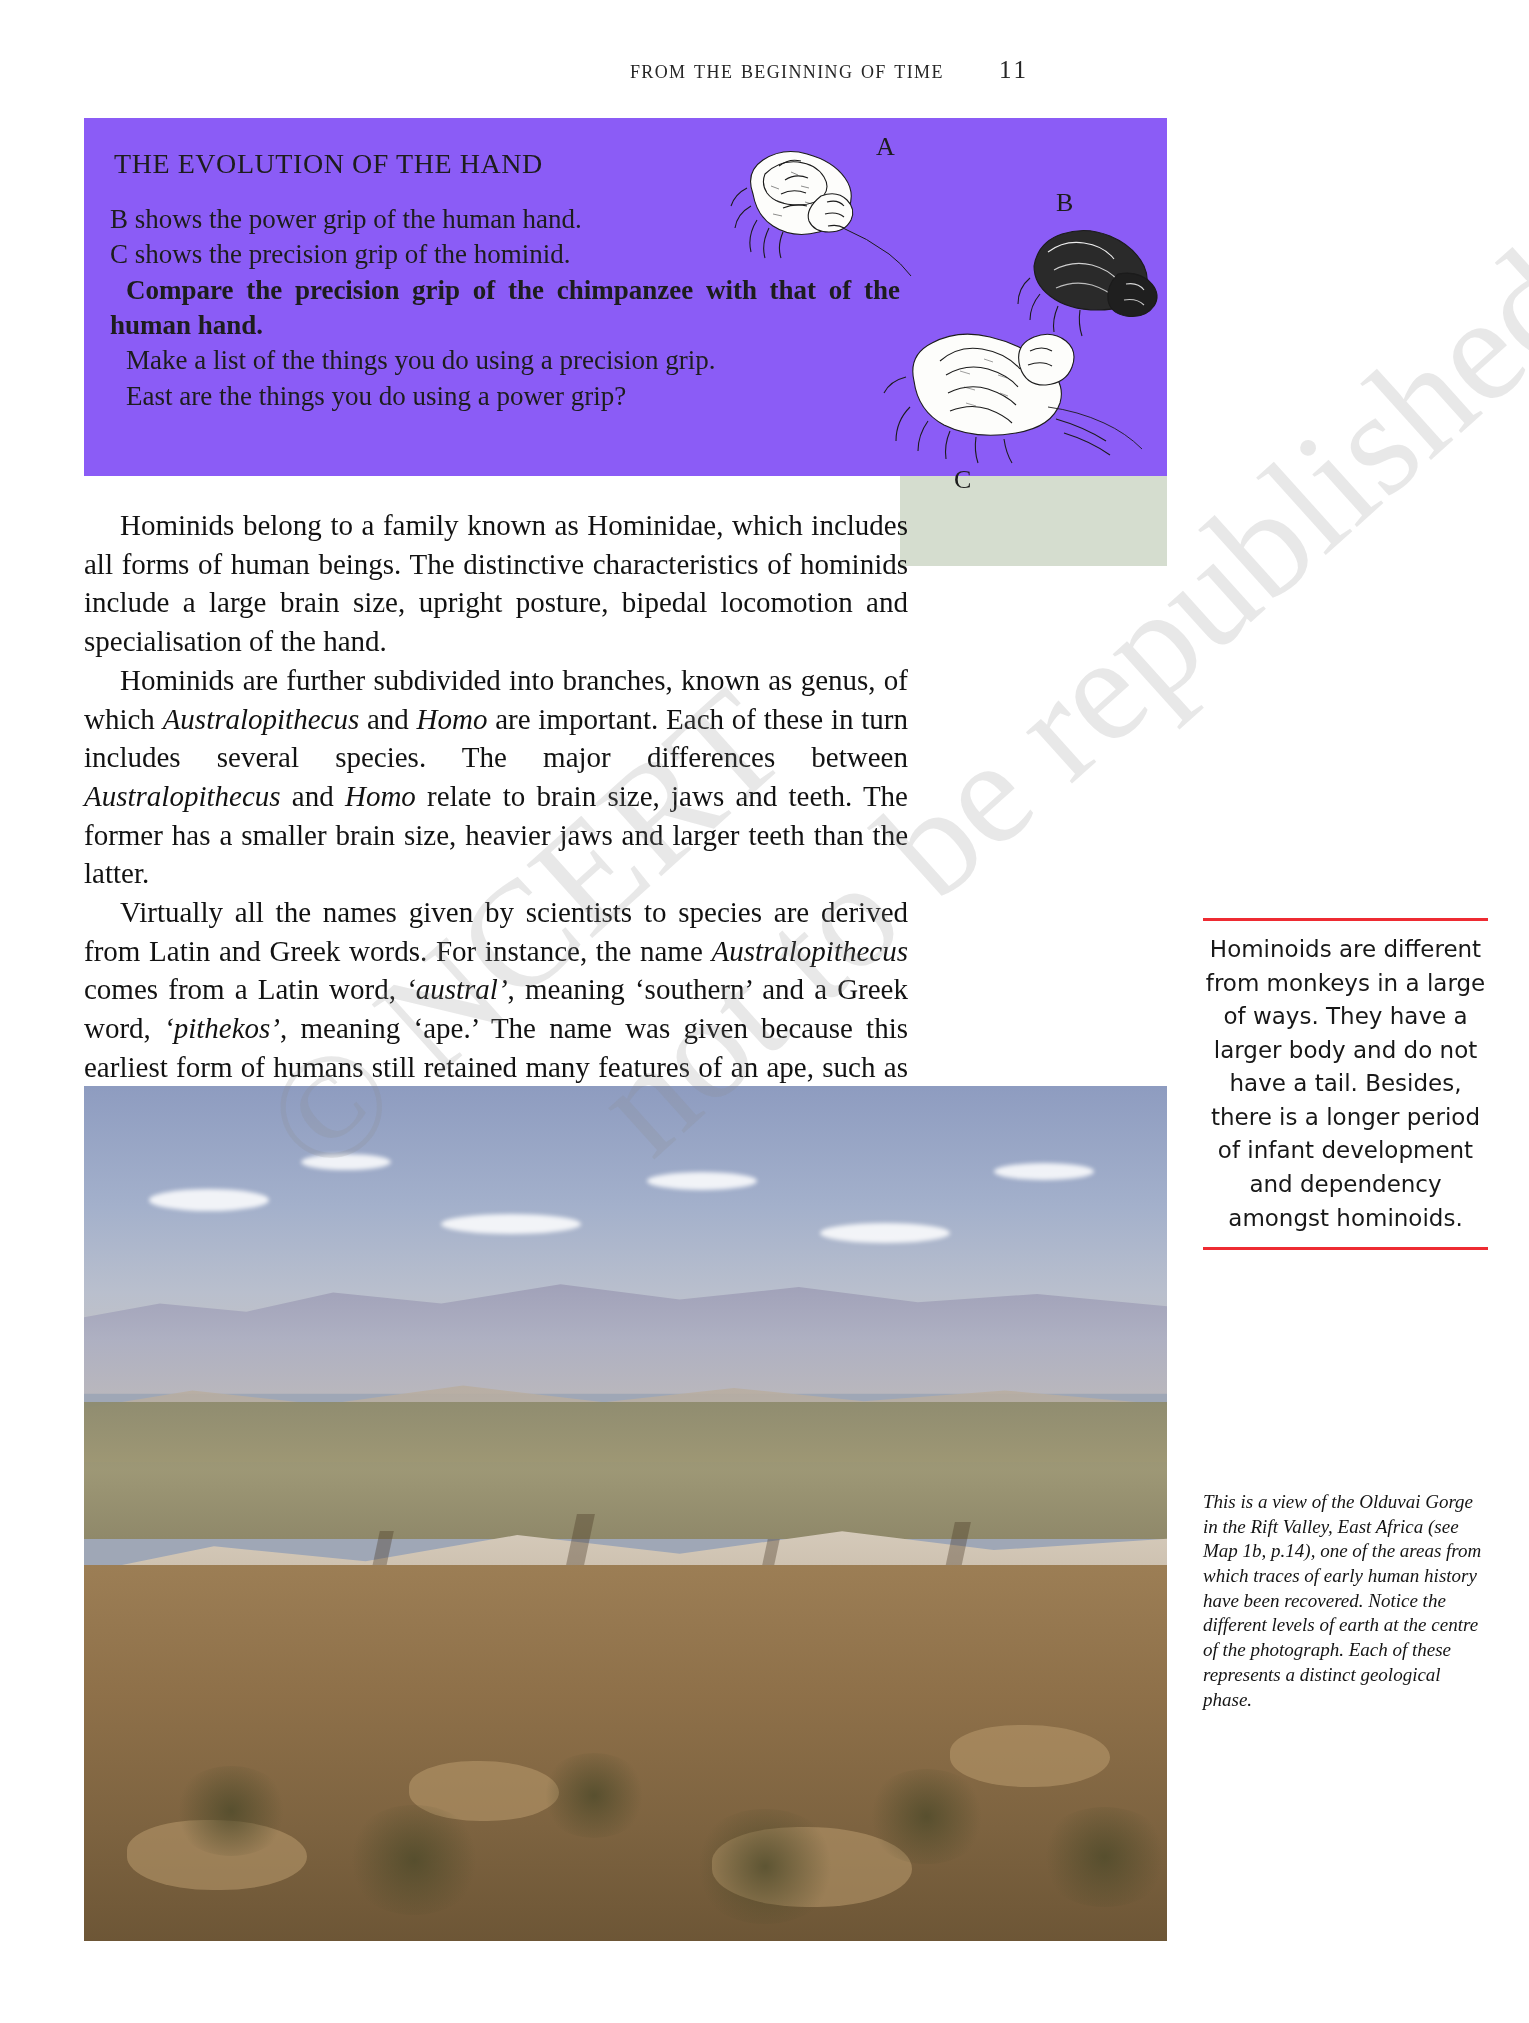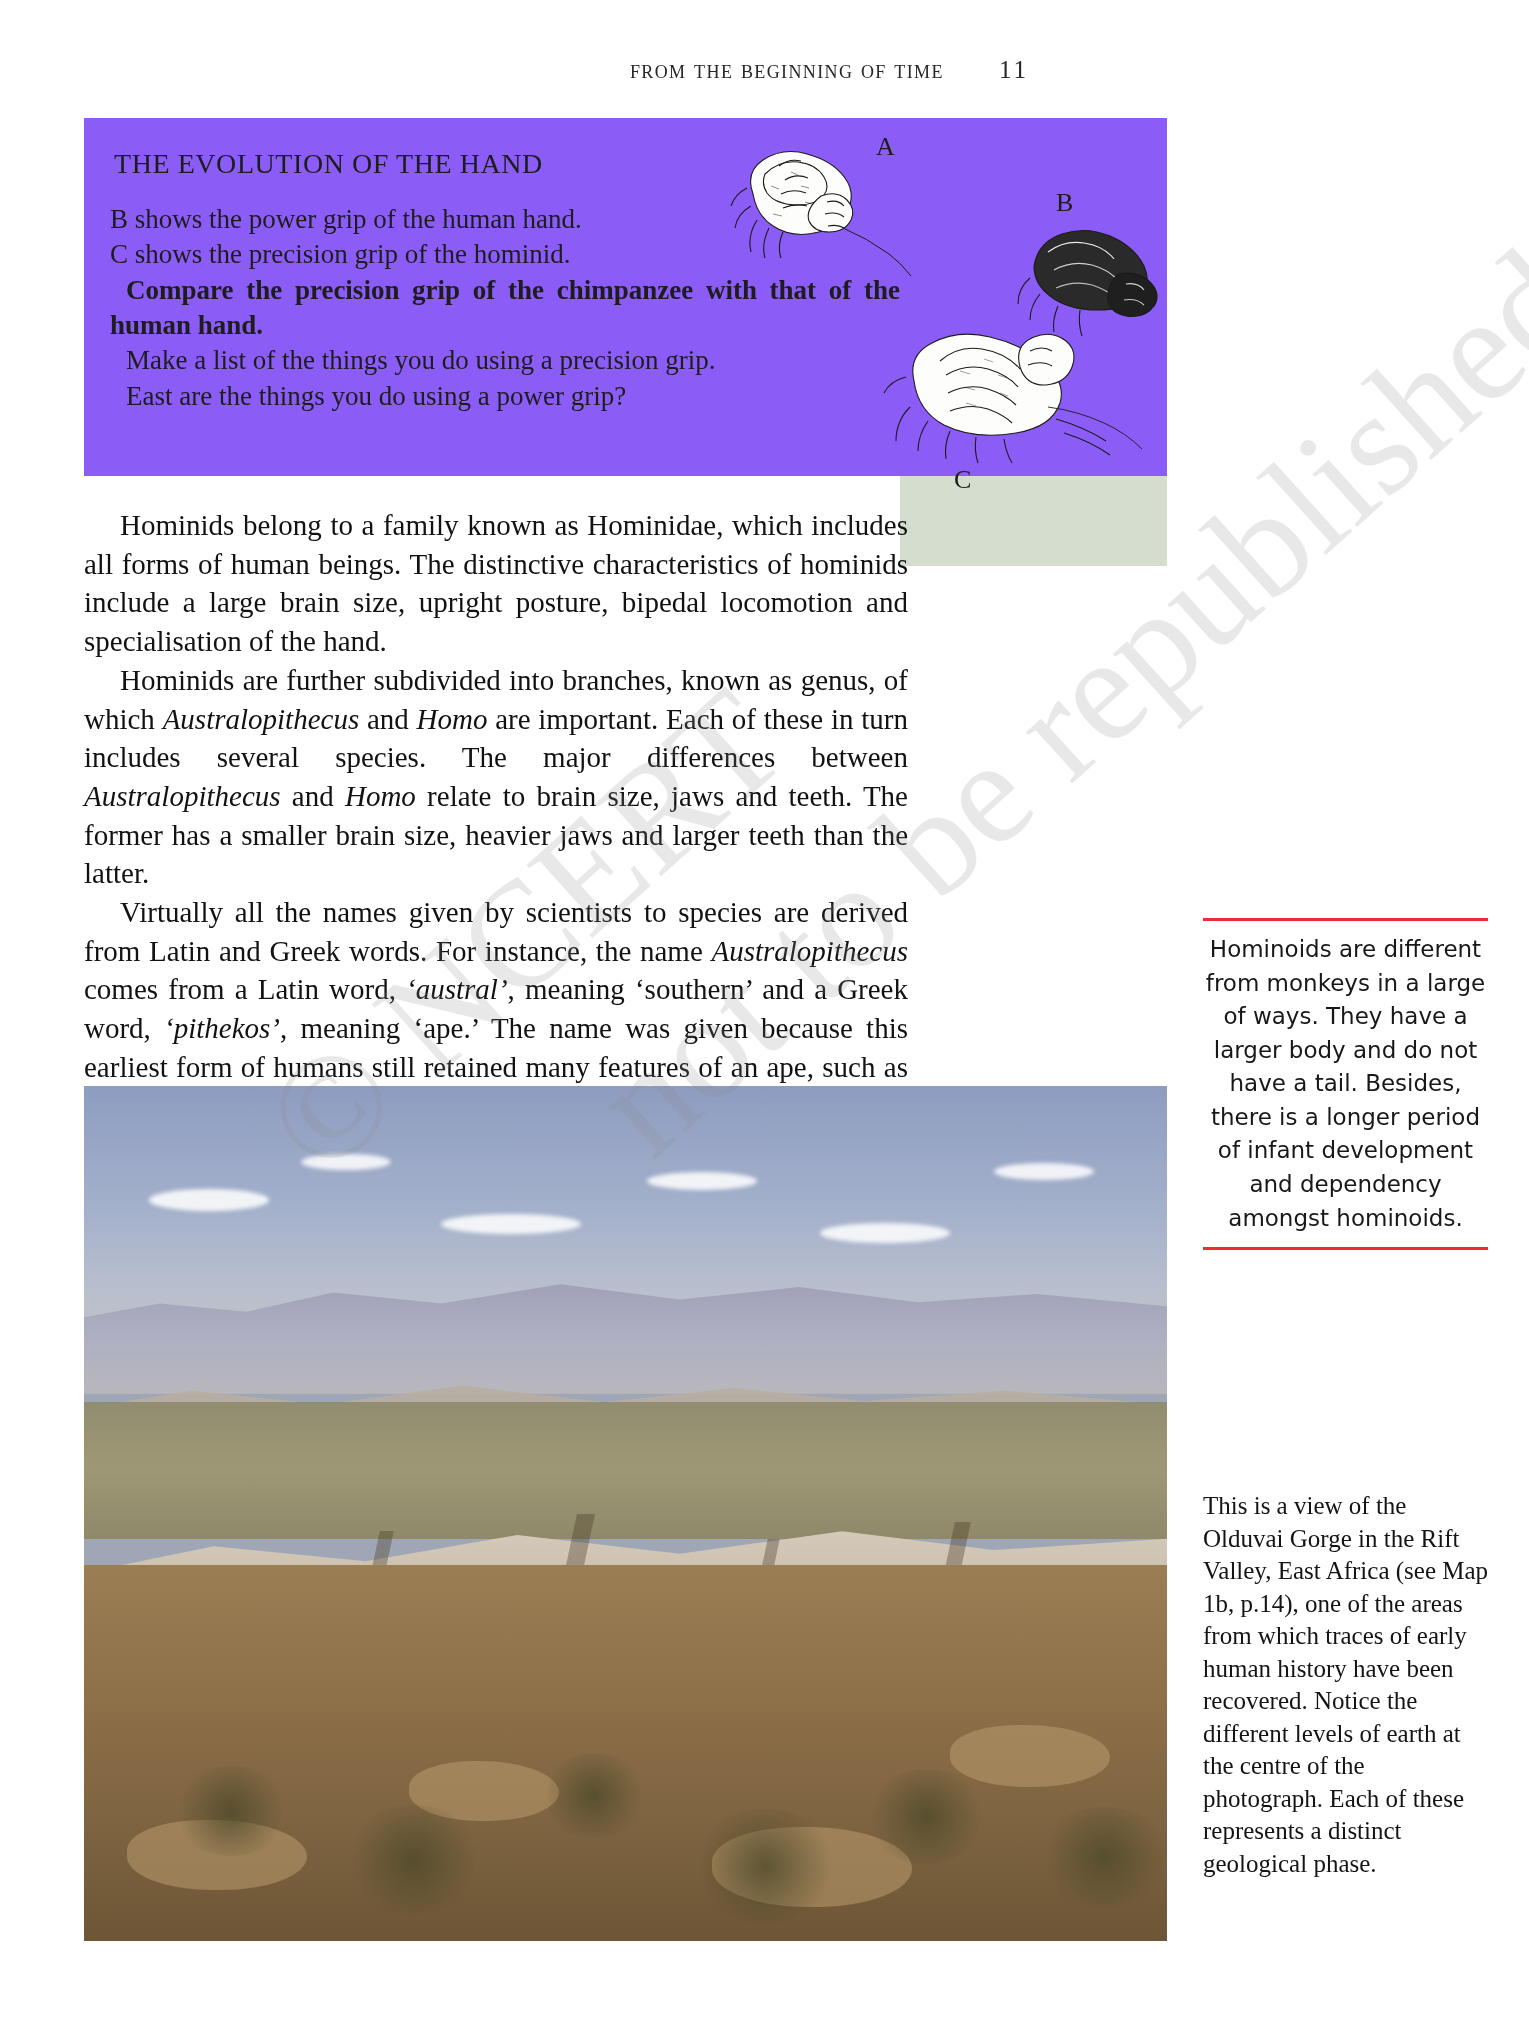--- a/index.html
+++ b/index.html
@@ -206,22 +206,23 @@
     background: rgba(70,52,32,0.35);
     transform: skewX(-12deg);
   }
 
   
   .photo-caption {
     position: absolute;
     left: 1203px;
     top: 1490px;
     width: 288px;
-    font-size: 25px;
+    font-size: 19px;
     line-height: 1.30;
+    font-style: italic;
     color: #141414;
   }
 
   
   .watermark {
     position: absolute;
     left: 0; top: 0; width: 1529px; height: 2023px;
     pointer-events: none;
     overflow: hidden;
   }

